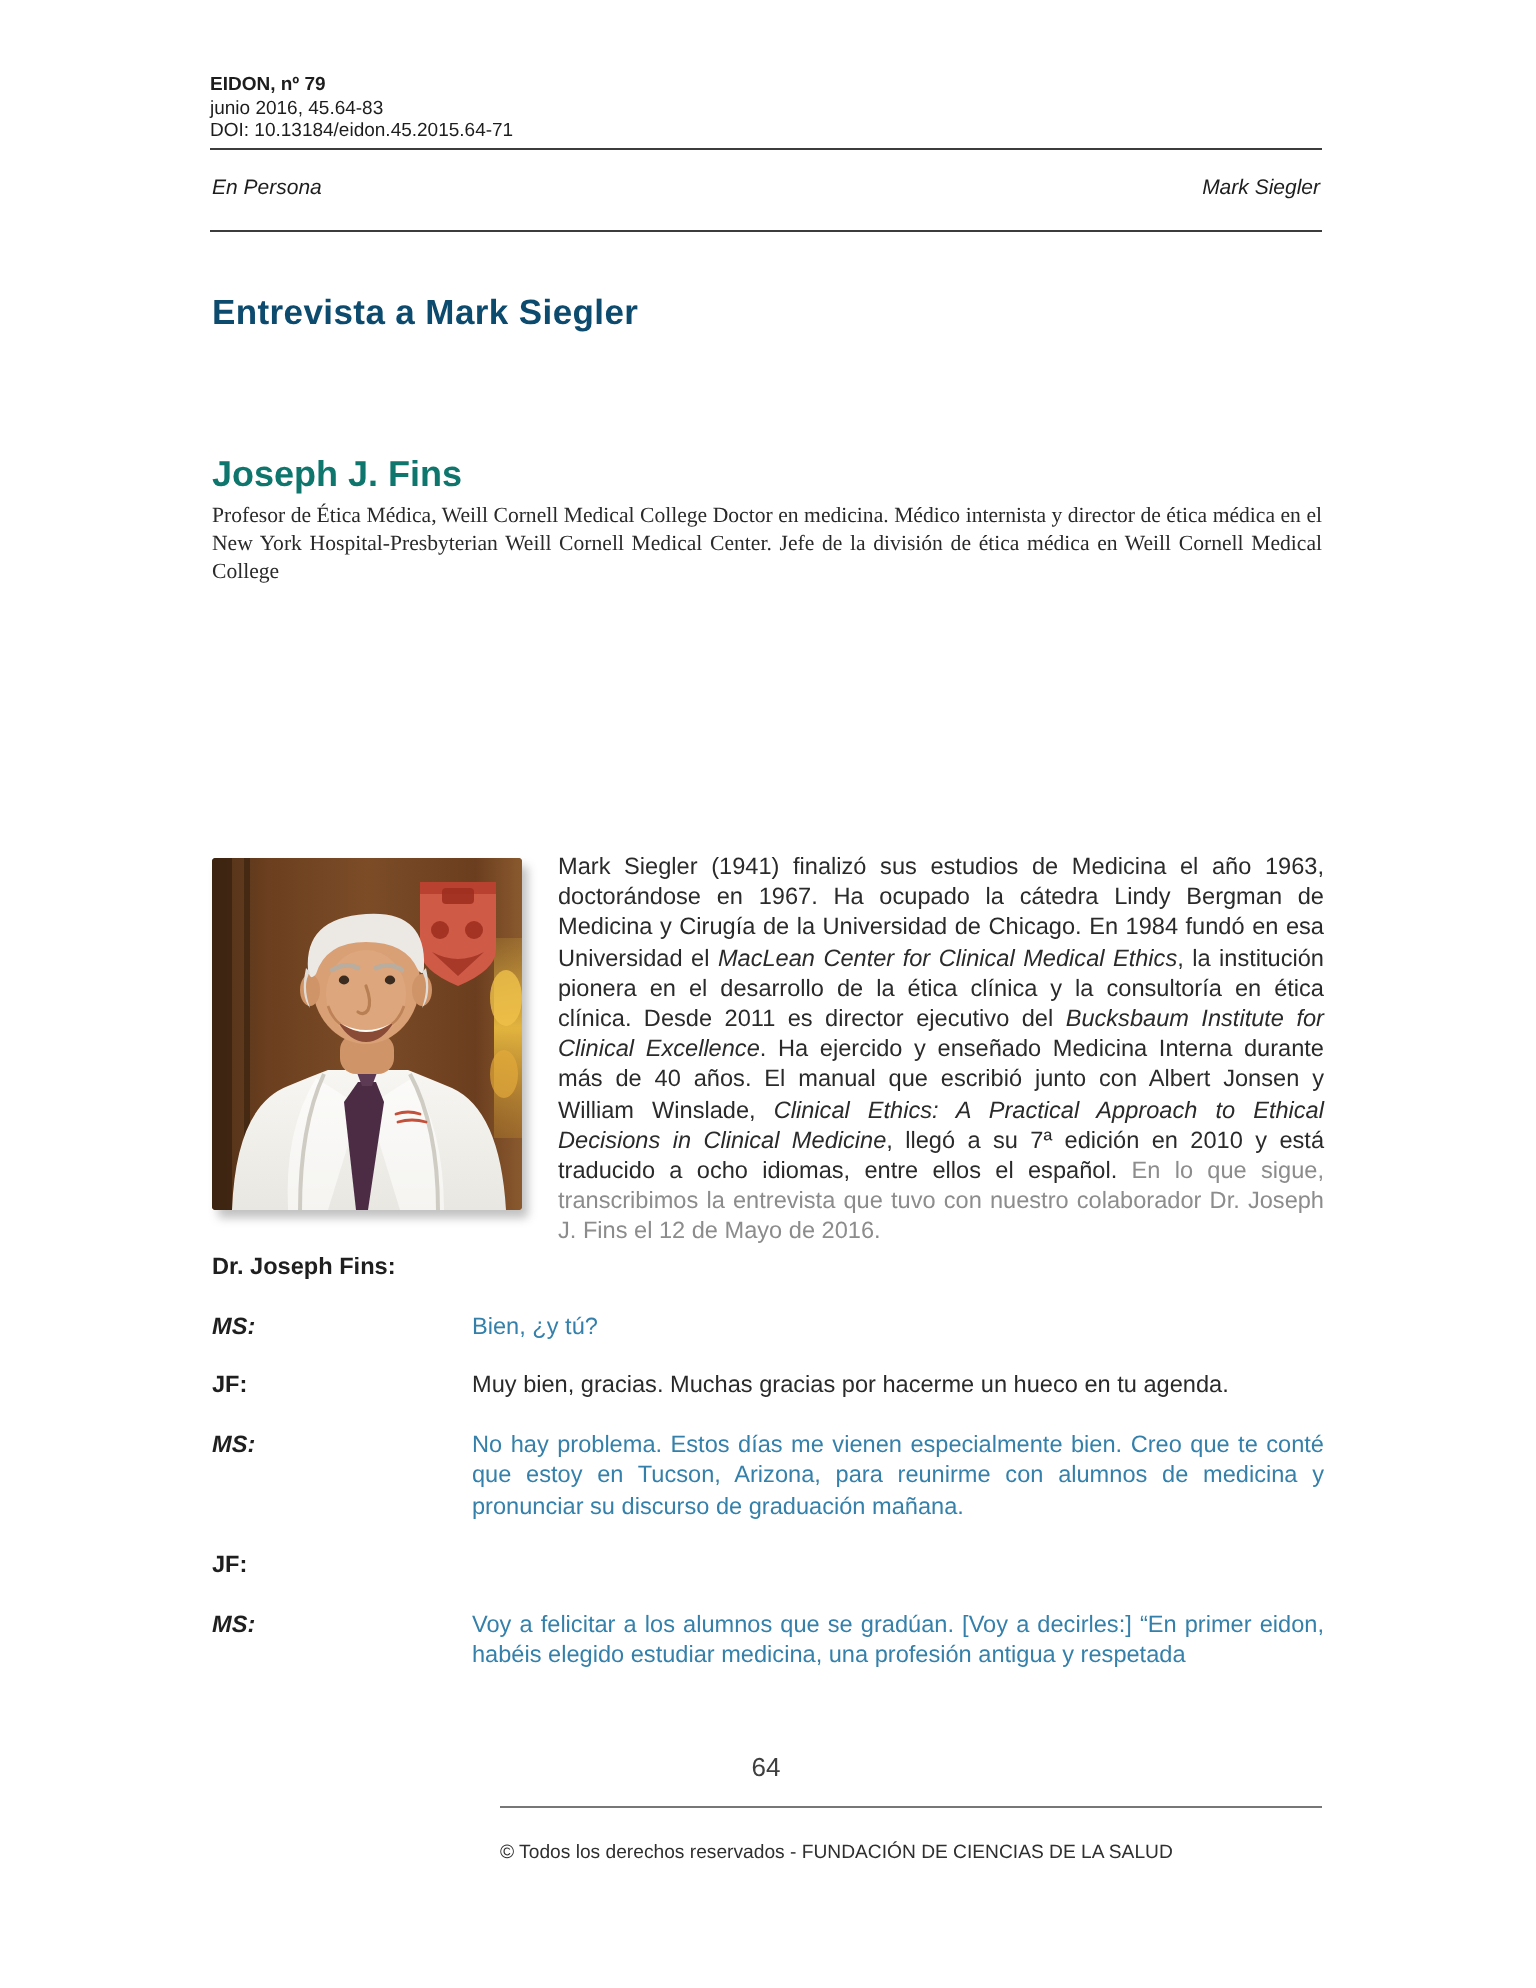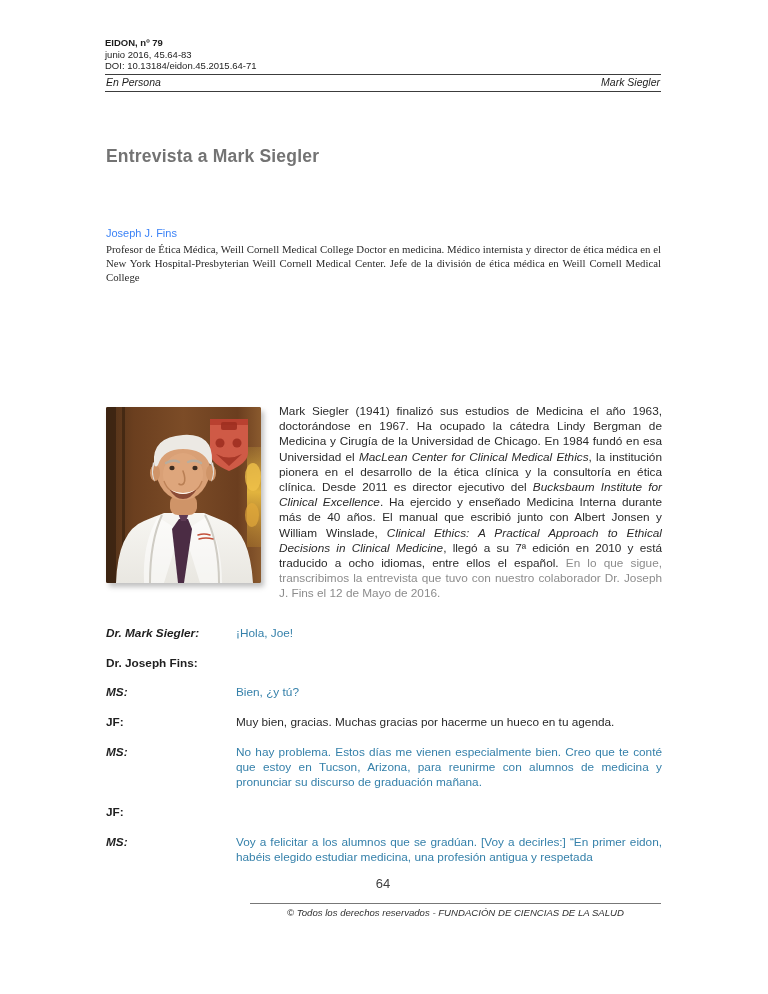--- a/index.html
+++ b/index.html
@@ -11,30 +11,30 @@
     position: relative;
     overflow: hidden;
   }
   .page { position: absolute; inset: 0; background: #ffffff; }
 
   
   .header { position: absolute; left: 105px; top: 37px; width: 556px; }
   .hdr-line { font-size: 9.5px; line-height: 11.5px; color: #1d1d1d; }
   .hdr-journal { font-weight: bold; }
   .hdr-rule { border: none; border-top: 1px solid #3c3c3c; margin-top: 2px; }
-  .hdr-row { display: flex; justify-content: space-between; font-size: 10.5px; font-style: italic; line-height: 14px; padding: 0 1px; color: #1d1d1d; }
+  .hdr-row { display: flex; justify-content: space-between; font-size: 10.5px; font-style: italic; line-height: 14px; padding: 12px 1px; color: #1d1d1d; }
 
   
-  .title { position: absolute; left: 106px; top: 146px; font-size: 17.5px; font-weight: bold; color: #737373; letter-spacing: 0.2px; }
+  .title { position: absolute; left: 106px; top: 146px; font-size: 17.5px; font-weight: bold; color: #0c4a6e; letter-spacing: 0.2px; }
   .author { position: absolute; left: 106px; top: 227px; width: 555px; }
-  .author-name { font-size: 11px; font-weight: normal; color: #3b82f6; margin-bottom: 3px; }
+  .author-name { font-size: 18px; font-weight: bold; color: #0f766e; margin-bottom: 3px; }
   .author-affil { font-size: 10.8px; line-height: 14px; text-align: justify; color: #2a2a2a; font-family: Liberation Serif, serif; }
 
   
-  .intro { position: absolute; left: 106px; top: 404px; width: 556px; font-size: 11.8px; line-height: 15.2px; text-align: justify; color: #2a2a2a; }
+  .intro { position: absolute; left: 106px; top: 426px; width: 556px; font-size: 11.8px; line-height: 15.2px; text-align: justify; color: #2a2a2a; }
   .portrait {
     float: left; width: 155px; height: 176px; margin: 3px 18px 4px 0;
     border-radius: 2px; overflow: hidden;
     box-shadow: 3px 4px 5px rgba(120,120,120,0.45);
     background: #6e472b;
   }
   .portrait svg { display: block; width: 100%; height: 100%; }
   .it { font-style: italic; }
   .gray { color: #8c8c8c; }
 
@@ -42,21 +42,21 @@
   .dialogue { position: absolute; left: 106px; top: 626px; width: 556px; }
   .dlg-row { display: flex; margin-bottom: 14.5px; }
   .dlg-speaker { flex: 0 0 130px; font-size: 11.8px; line-height: 15.2px; font-weight: bold; color: #1f1f1f; }
   .sp-it { font-style: italic; }
   .dlg-text { flex: 1; font-size: 11.8px; line-height: 15.2px; text-align: justify; }
   .t-blue { color: #3580aa; }
   .t-black { color: #2a2a2a; }
 
   
   .page-number { position: absolute; left: 105px; top: 876px; width: 556px; text-align: center; font-size: 13px; color: #3f3f3f; }
-  .footer-box { position: absolute; left: 250px; top: 903px; width: 411px; border-top: 1px solid #777; padding-top: 3px; text-align: center; font-style: italic; }
+  .footer-box { position: absolute; left: 250px; top: 903px; width: 411px; border-top: 1px solid #777; padding-top: 17px; text-align: left; }
   .footer-copy { font-size: 9.6px; color: #2f2f2f; }
 </style>
 </head>
 <body>
 
 <div class="page">
 
   <div class="header">
     <div class="hdr-line hdr-journal">EIDON, nº 79</div>
     <div class="hdr-line">junio 2016, 45.64-83</div>
@@ -148,24 +148,20 @@
         <path d="M96 74 q-2 6 -6 9" stroke="#bd8257" stroke-width="1.3" fill="none"></path>
 
         <path d="M92 128 q6 -2 12 0 M93 132 q7 -2 14 0" stroke="#c2503a" stroke-width="1.4" fill="none" stroke-linecap="round"></path>
       </svg>
     </div>
     <span>Mark Siegler (1941) finalizó sus estudios de Medicina el año 1963, doctorándose en 1967. Ha ocupado la cátedra Lindy Bergman de Medicina y Cirugía de la Universidad de Chicago. En 1984 fundó en esa Universidad el </span><span class="it">MacLean Center for Clinical Medical Ethics</span><span>, la institución pionera en el desarrollo de la ética clínica y la consultoría en ética clínica. Desde 2011 es director ejecutivo del </span><span class="it">Bucksbaum Institute for Clinical Excellence</span><span>. Ha ejercido y enseñado Medicina Interna durante más de 40 años. El manual que escribió junto con Albert Jonsen y William Winslade, </span><span class="it">Clinical Ethics: A Practical Approach to Ethical Decisions in Clinical Medicine</span><span>, llegó a su 7ª edición en 2010 y está traducido a ocho idiomas, entre ellos el español. </span><span class="gray">En lo que sigue, transcribimos la entrevista que tuvo con nuestro colaborador Dr. Joseph J. Fins el 12 de Mayo de 2016.</span>
   </div>
 
   <div class="dialogue">
     <div class="dlg-row">
-      <div class="dlg-speaker sp-it">Dr. Mark Siegler:</div>
-      <div class="dlg-text t-blue">¡Hola, Joe!</div>
-    </div>
-    <div class="dlg-row">
       <div class="dlg-speaker">Dr. Joseph Fins:</div>
     </div>
     <div class="dlg-row">
       <div class="dlg-speaker sp-it">MS:</div>
       <div class="dlg-text t-blue">Bien, ¿y tú?</div>
     </div>
     <div class="dlg-row">
       <div class="dlg-speaker">JF:</div>
       <div class="dlg-text t-black">Muy bien, gracias. Muchas gracias por hacerme un hueco en tu agenda.</div>
     </div>

